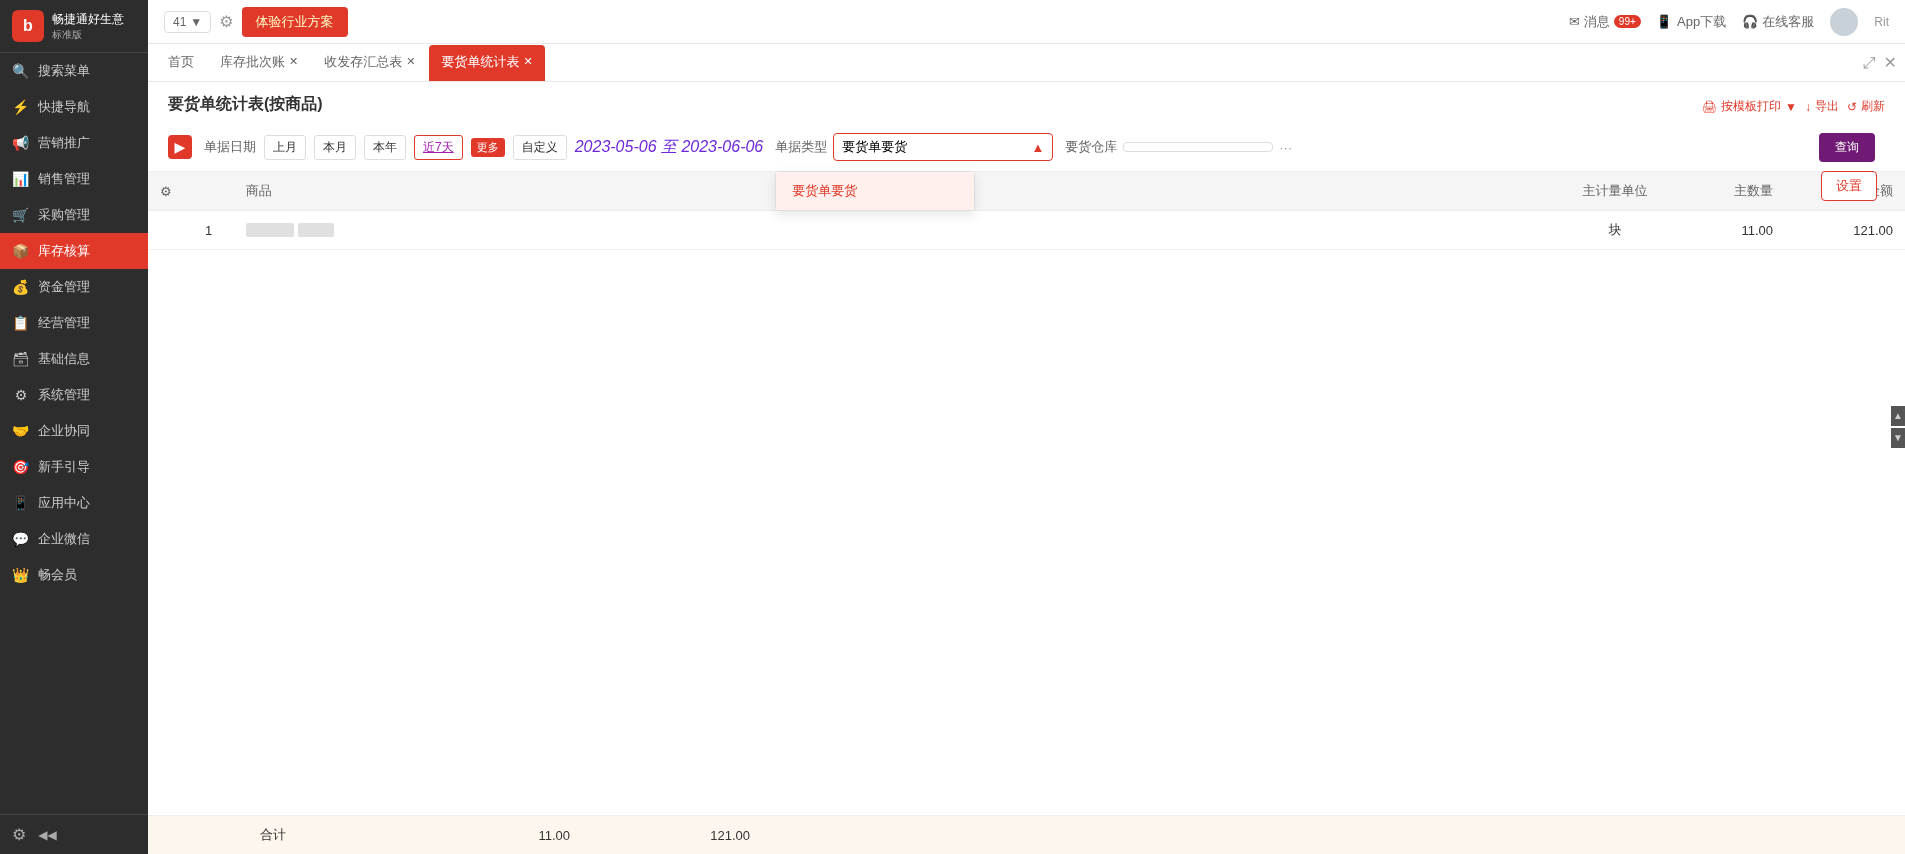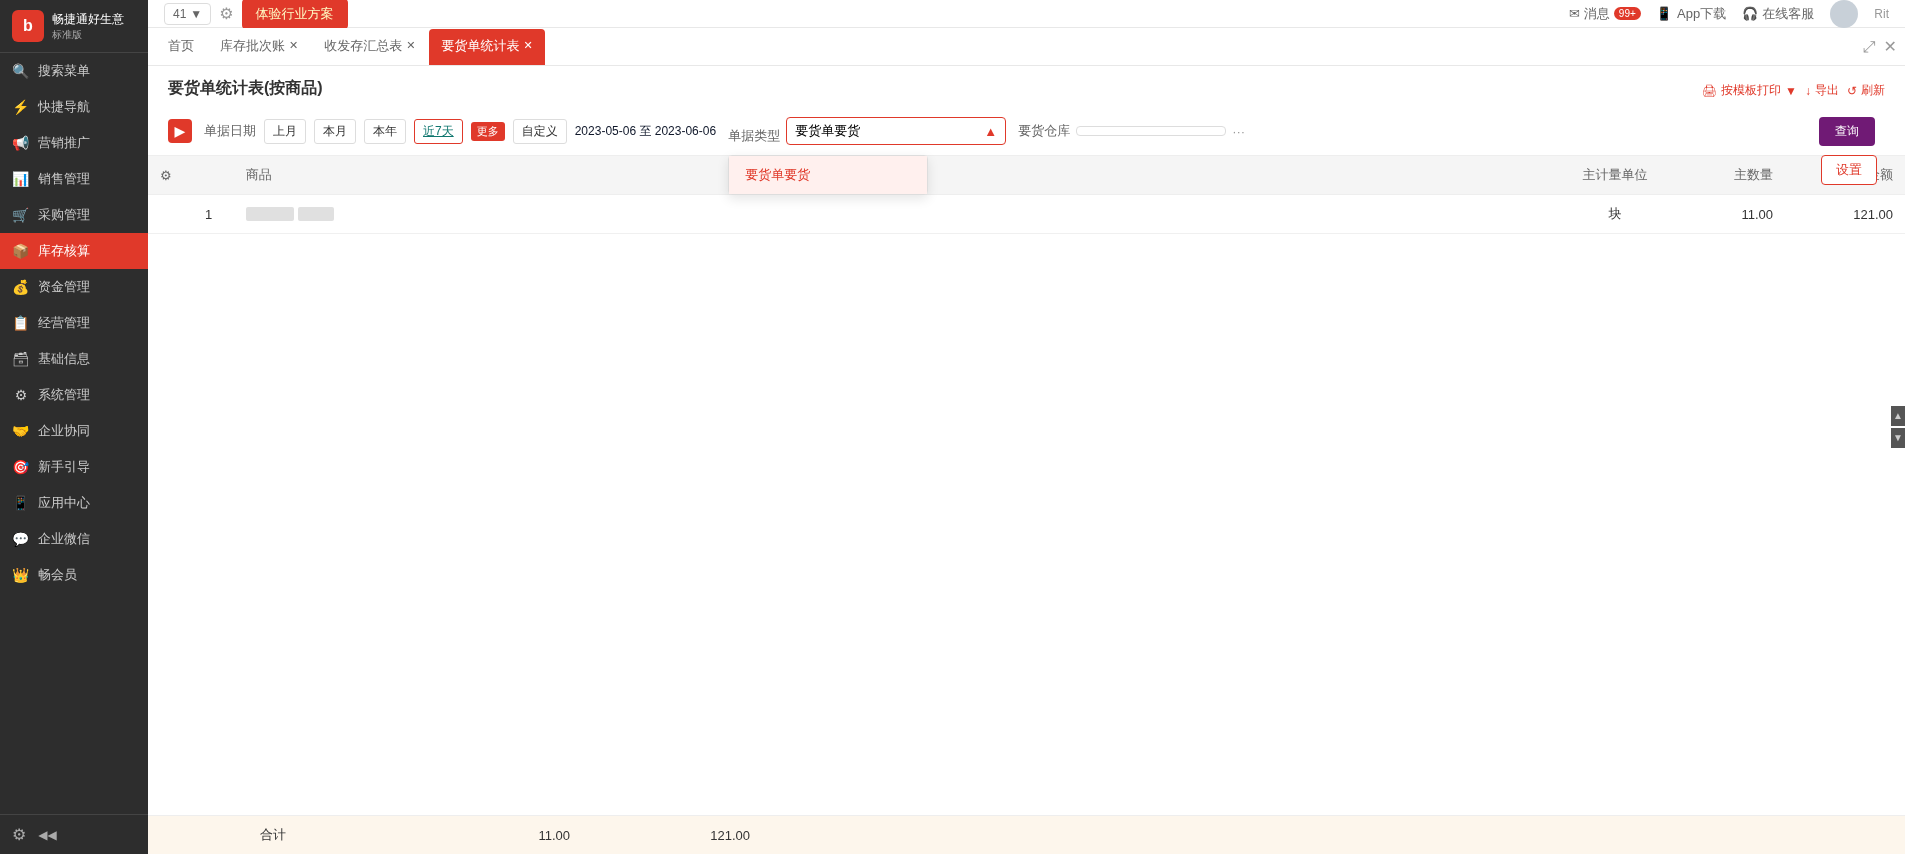--- a/index.html
+++ b/index.html
@@ -57,21 +57,21 @@
     .main {
       flex: 1;
       display: flex;
       flex-direction: column;
       overflow: hidden;
     }
 
     
     .topbar {
       background: #fff;
-      height: 28px;
+      height: 44px;
       display: flex;
       align-items: center;
       padding: 0 16px;
       border-bottom: 1px solid #e8e8e8;
       gap: 12px;
       flex-shrink: 0;
     }
     .topbar-left {
       display: flex; align-items: center; gap: 8px;
       flex: 1;
@@ -198,34 +198,34 @@
     .filter-label { color: #666; font-size: 13px; }
     .date-btn {
       padding: 3px 8px;
       border: 1px solid #ddd;
       border-radius: 3px;
       cursor: pointer;
       font-size: 12px;
       color: #333;
       background: #fff;
     }
-    .date-btn.active { color: #0f766e; border-color: #e0392a; text-decoration: underline; }
+    .date-btn.active { color: #a21caf; border-color: #e0392a; text-decoration: underline; }
     .date-btn-more {
       padding: 2px 6px;
       background: #e0392a;
       color: #fff;
       border-radius: 3px;
       font-size: 11px;
       cursor: pointer;
     }
     .date-range {
-      font-size: 12px; color: #0f172a;
+      font-size: 16px; color: #6d28d9; font-style: italic;
     }
     .filter-type-group {
-      display: flex; align-items: flex-end; gap: 6px;
+      display: flex; align-items: center; gap: 6px;
     }
     .filter-type-label { color: #666; font-size: 13px; }
     .filter-type-input {
       border: 1px solid #e0392a;
       border-radius: 4px;
       padding: 4px 8px;
       min-width: 200px;
       font-size: 13px;
       outline: none;
       display: flex; align-items: center; justify-content: space-between;

